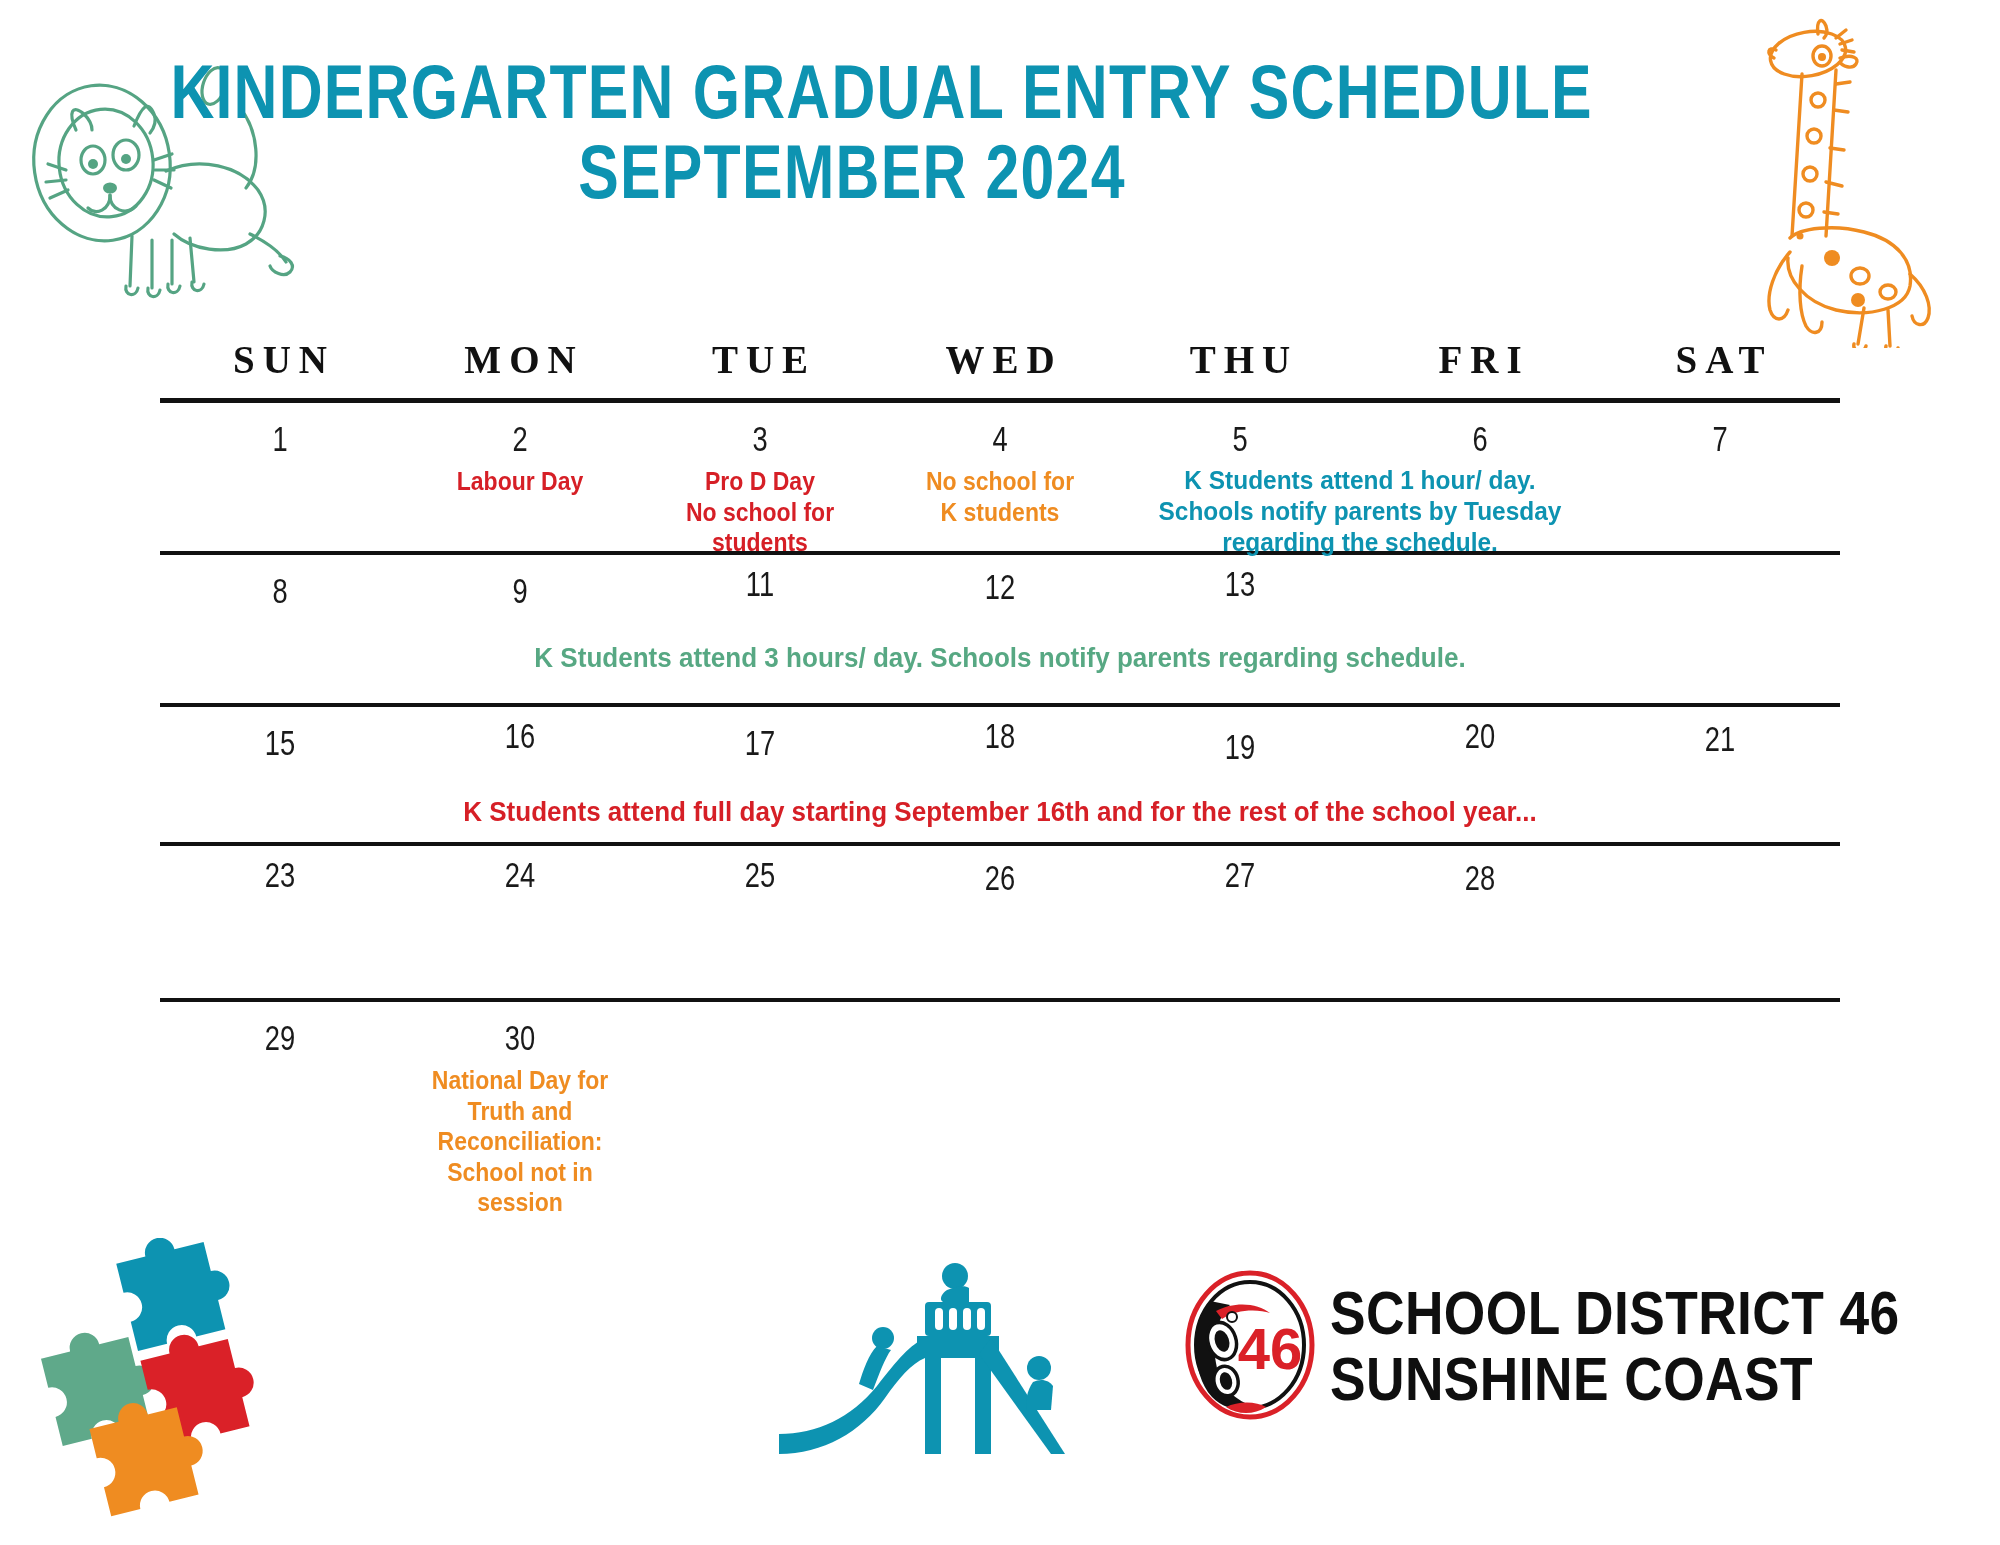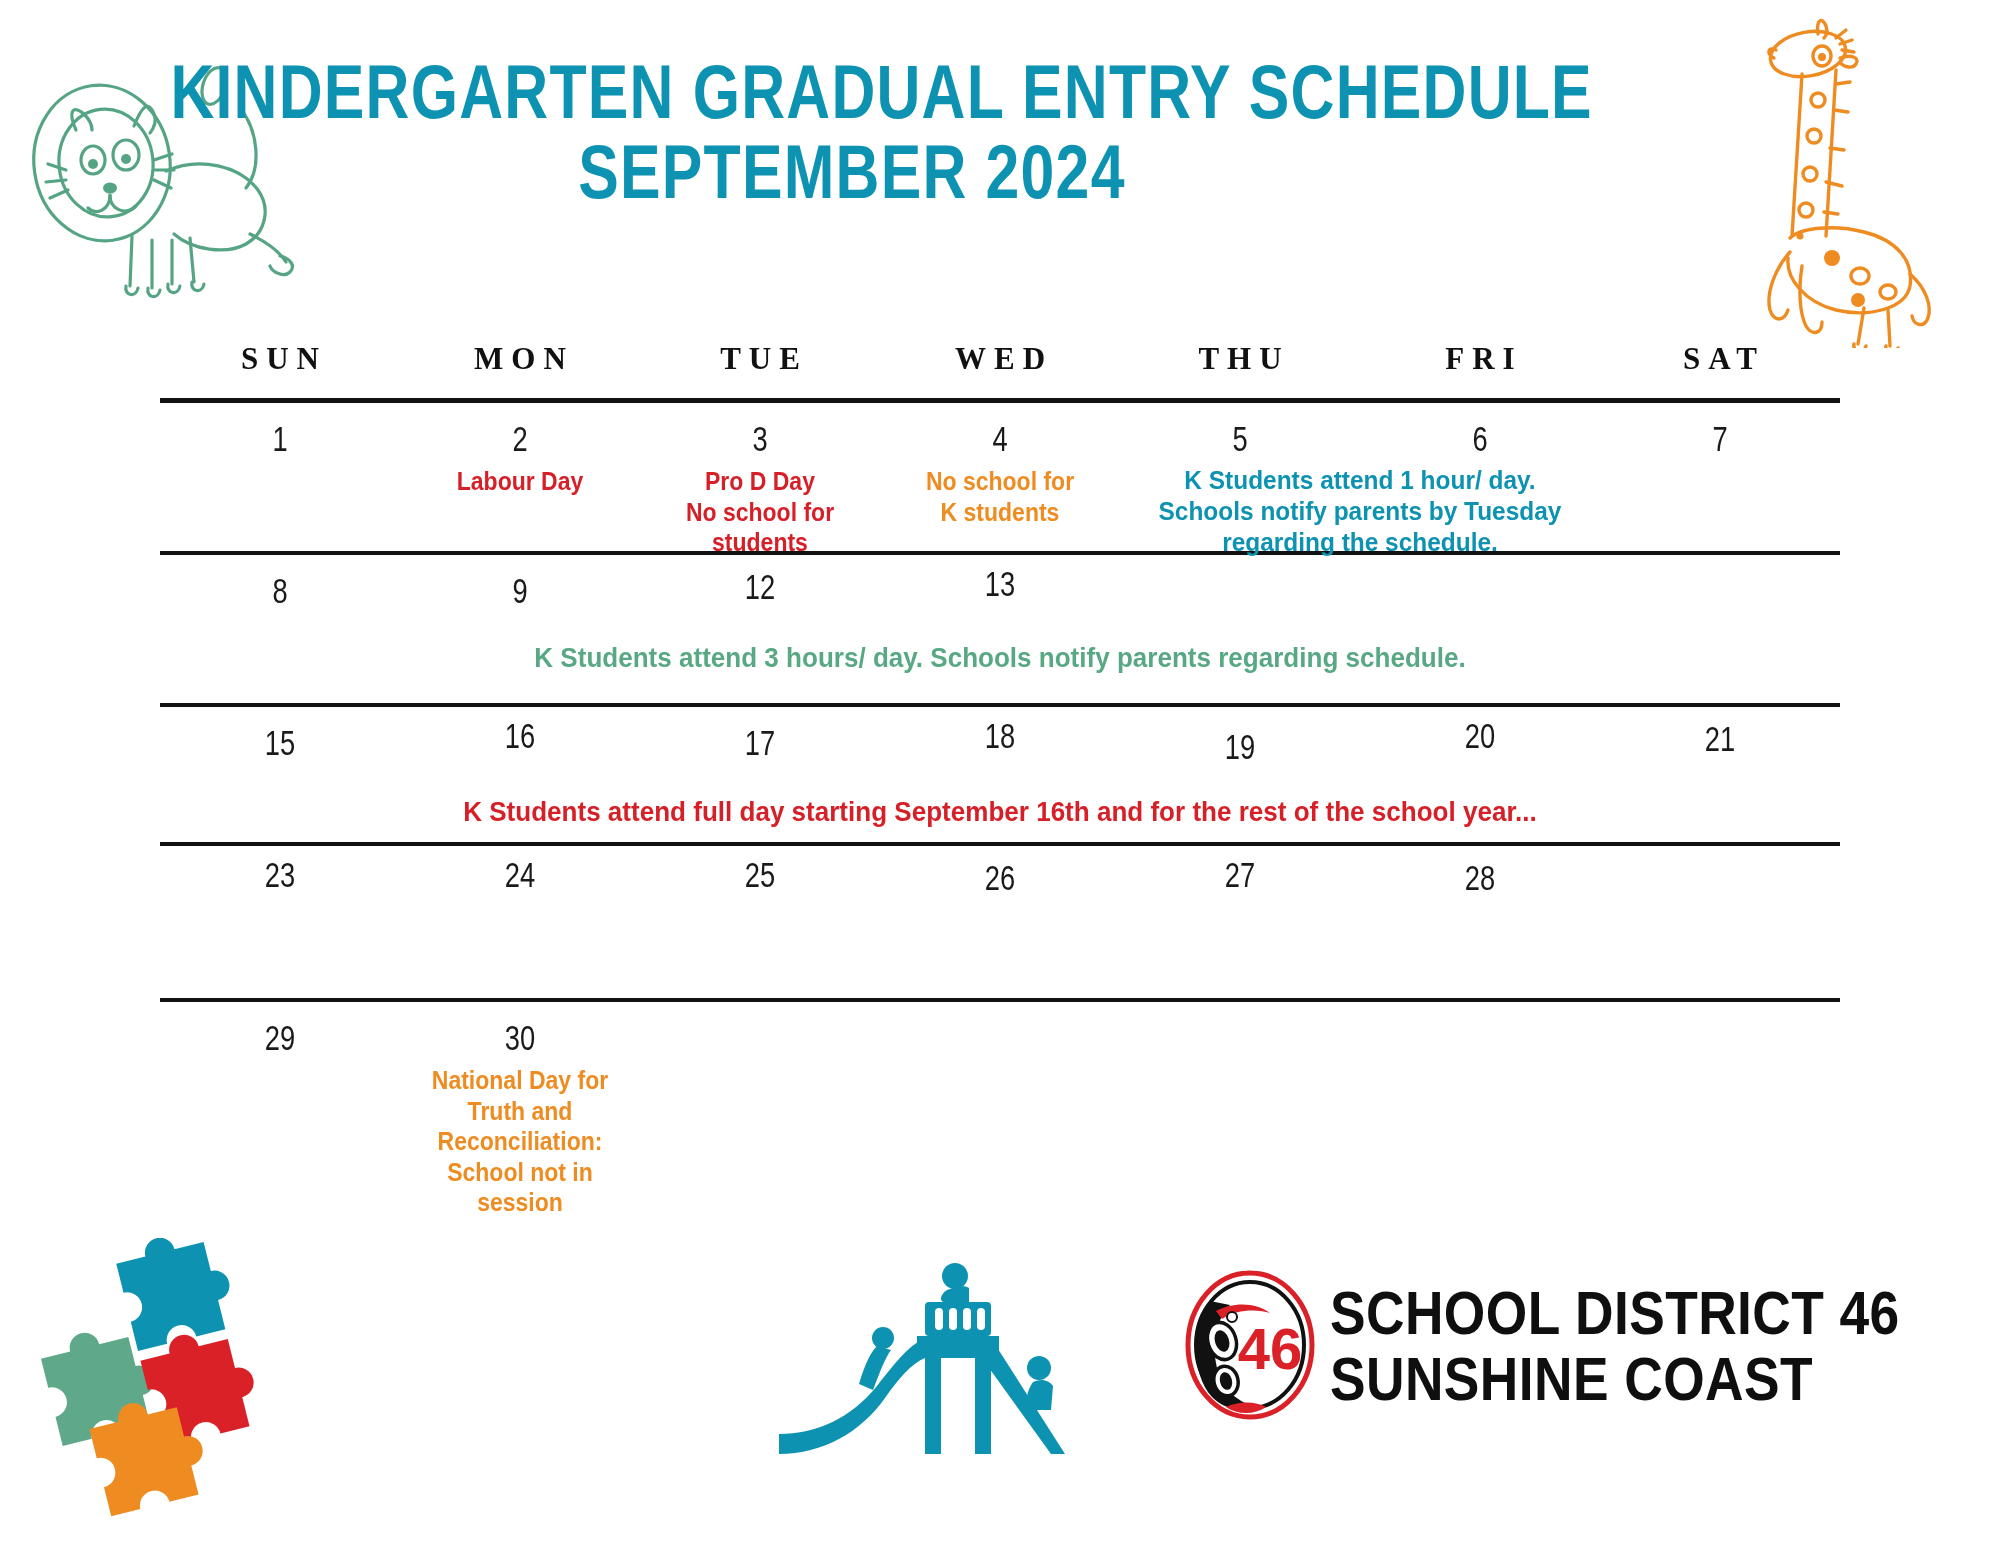--- a/index.html
+++ b/index.html
@@ -56,21 +56,21 @@
   .dow-row {
     display: grid;
     grid-template-columns: repeat(7, 1fr);
     height: 78px;
     align-items: center;
   }
   .dow {
     text-align: center;
     font-family: "Liberation Serif", serif;
     font-weight: 700;
-    font-size: 31px;
+    font-size: 39px;
     letter-spacing: 8px;
     color: #111;
     text-indent: 8px;
   }
 
   .rule {
     height: 5px;
     background: #111;
     width: 100%;
   }
@@ -306,20 +306,23 @@
 
   <div class="rule thin"></div>
 
   <div class="week w2">
     <div class="cell j0">
       <div class="daynum">8</div>
     </div>
     <div class="cell j0">
       <div class="daynum">9</div>
     </div>
+    <div class="cell j1">
+      <div class="daynum">11</div>
+    </div>
     <div class="cell j2">
       <div class="daynum">12</div>
     </div>
     <div class="cell j1">
       <div class="daynum">13</div>
     </div>
     <div class="banner green">K Students attend 3 hours/ day.  Schools notify parents regarding schedule.</div>
   </div>
 
   <div class="rule thin"></div>

